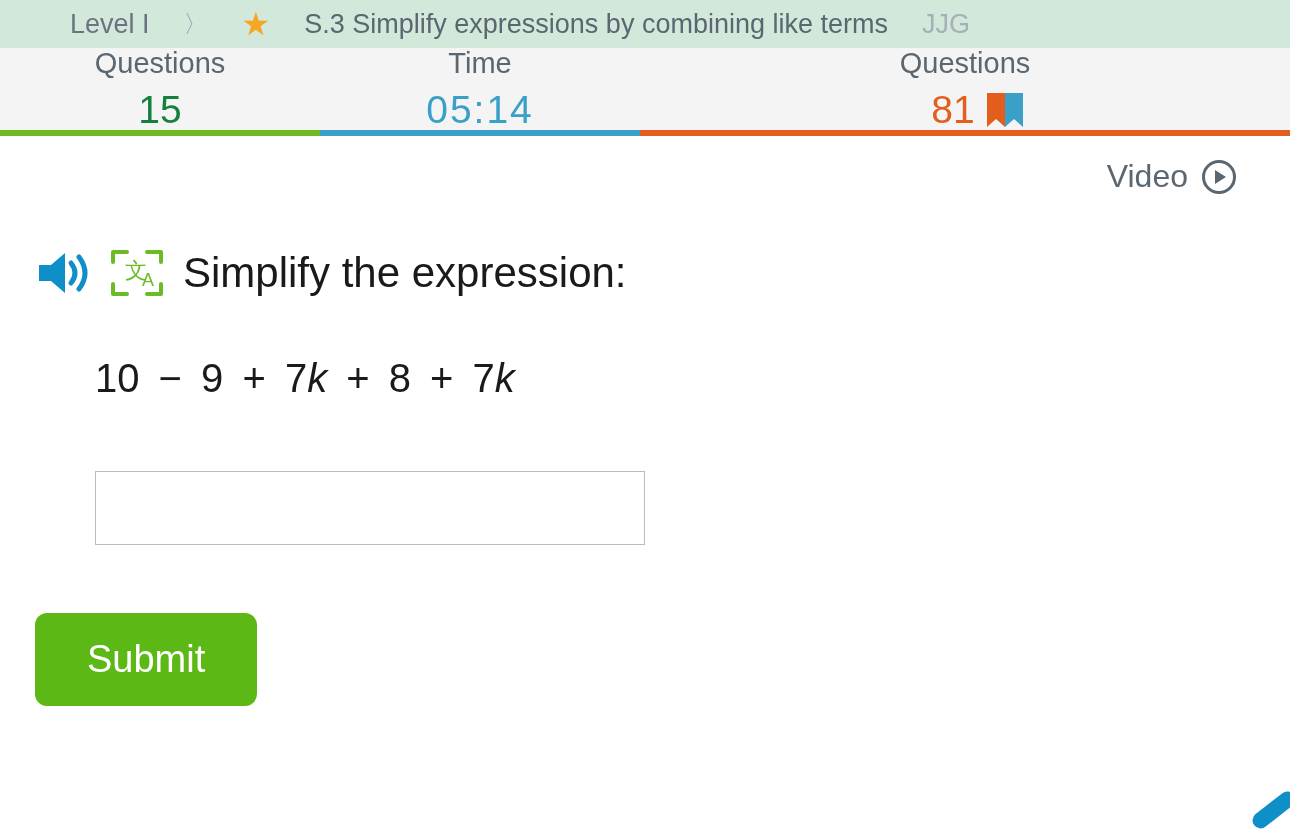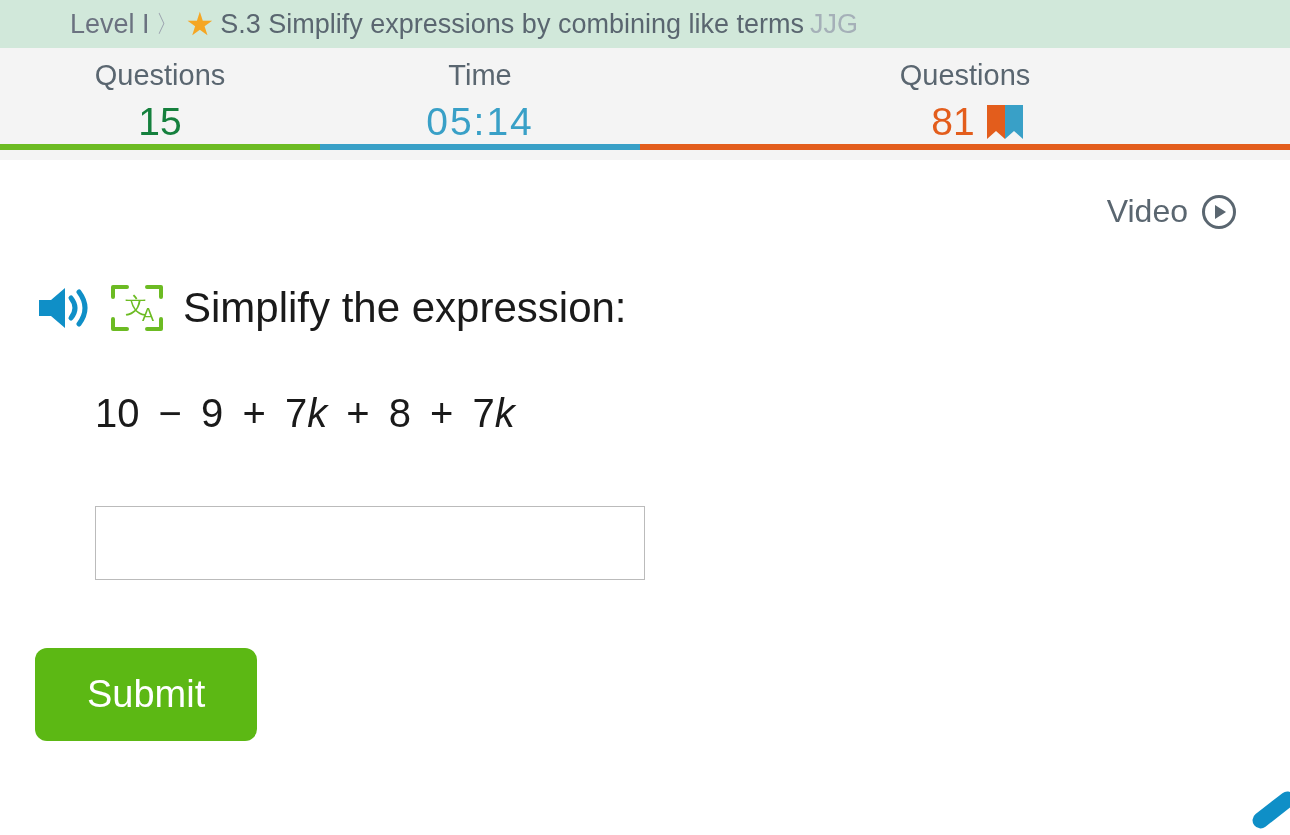--- a/index.html
+++ b/index.html
@@ -16,21 +16,21 @@
       position: relative;
     }
     .breadcrumb {
       background: #d1e8da;
       height: 48px;
       display: flex;
       align-items: center;
       padding: 0 70px;
       font-size: 27px;
       color: #6b7280;
-      gap: 6px;
+      gap: 34px;
     }
     .breadcrumb .level {
       color: #6b7280;
     }
     .breadcrumb .chevron {
       color: #9ca3af;
       font-size: 24px;
     }
     .breadcrumb .star {
       color: #f5a623;
@@ -38,22 +38,21 @@
     }
     .breadcrumb .topic {
       color: #5a6670;
     }
     .breadcrumb .code {
       color: #a5b0b8;
     }
     .stats-row {
       display: flex;
       background: #f4f4f4;
-      height: 112px;
-      align-items: center;
+      height: 88px;
     }
     .stat-box {
       display: flex;
       flex-direction: column;
       align-items: center;
       justify-content: center;
       border-bottom: 6px solid;
       position: relative;
     }
     .stat-box.questions {
@@ -103,21 +102,20 @@
     }
     .video-link {
       text-align: right;
       padding: 22px 54px 0 0;
       font-size: 32px;
       color: #5a6670;
       display: flex;
       justify-content: flex-end;
       align-items: center;
       gap: 14px;
-      margin-top: 11px;
     }
     .play-icon {
       width: 34px;
       height: 34px;
       border: 3px solid #5a6670;
       border-radius: 50%;
       display: inline-flex;
       align-items: center;
       justify-content: center;
     }

